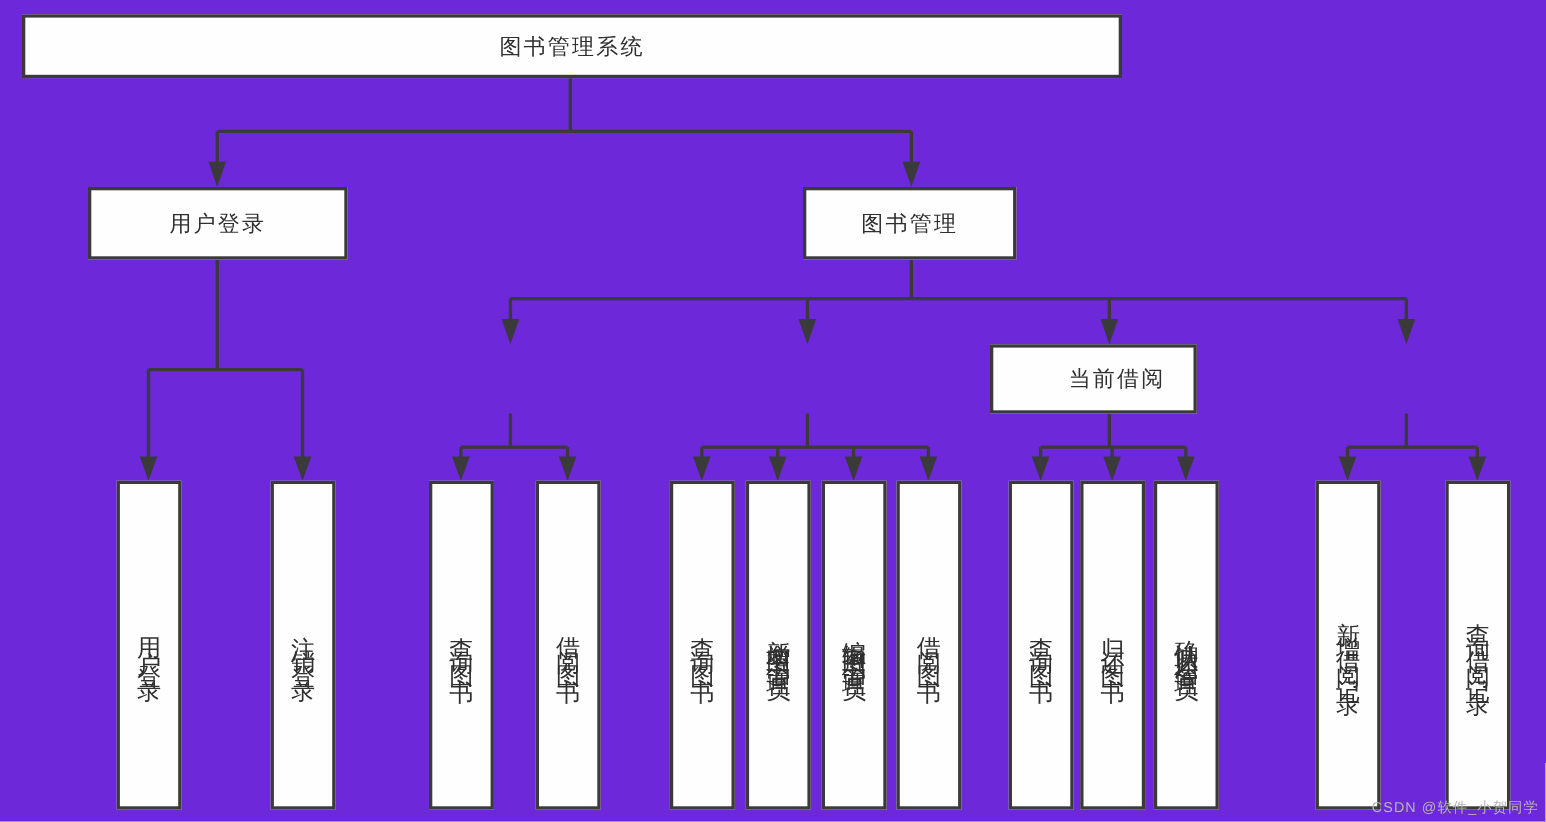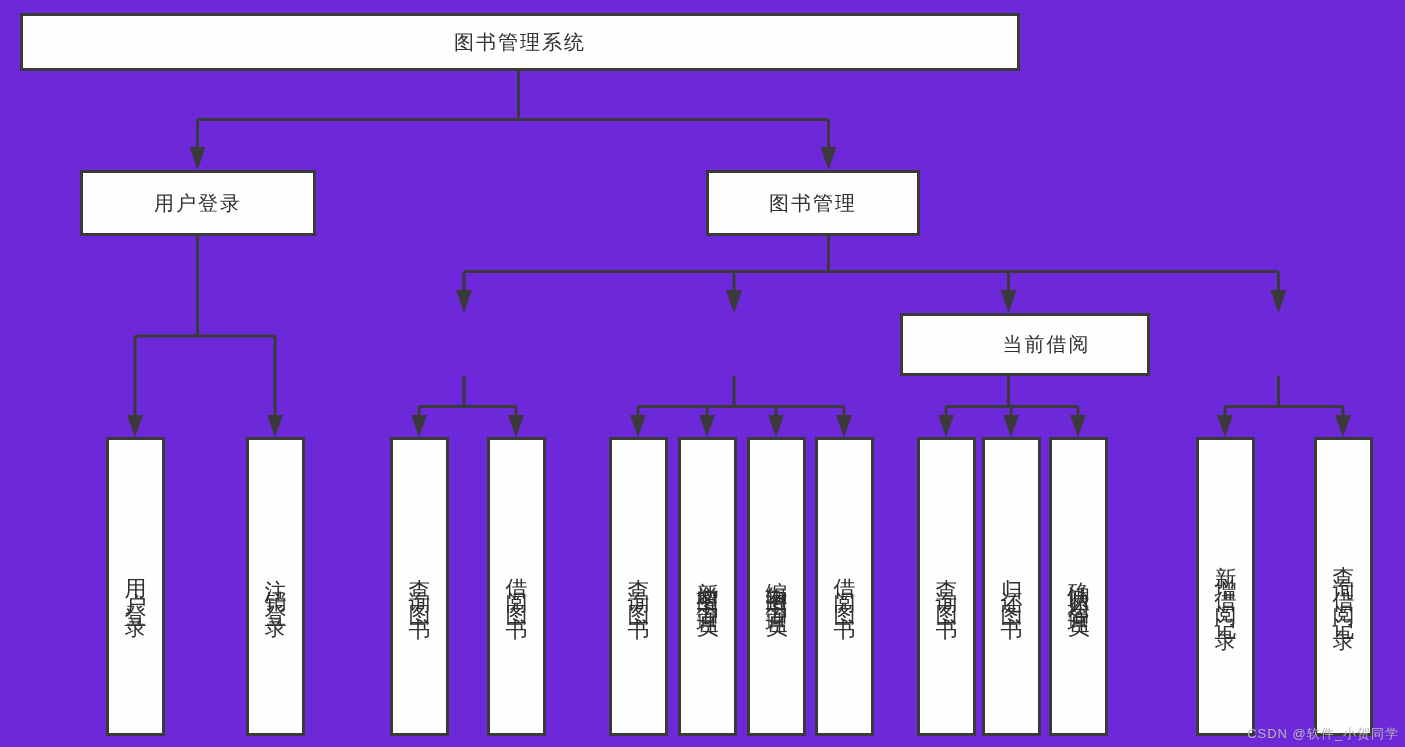--- a/index.html
+++ b/index.html
@@ -19,24 +19,24 @@
     color:#2f2f2f;line-height:1;
   }
   .vtext.tight{letter-spacing:5px;}
   .watermark{
     position:absolute;right:6px;bottom:4px;z-index:2;
     font-size:13px;color:#b5b5b5;letter-spacing:1px;white-space:nowrap;
   }
   
   .pos-root{left:20px;top:13px;width:1000px;height:58px;}
   .pos-l2-a{left:80px;top:170px;width:236px;height:66px;}
-  .pos-l2-b{left:706px;top:170px;width:214px;height:66px;}
+  .pos-l2-b{left:730px;top:170px;width:194px;height:66px;}
   .pos-l3-a{left:362px;top:313px;width:205px;height:63px;}
   .pos-l3-b{left:618px;top:313px;width:232px;height:63px;}
-  .pos-l3-c{left:900px;top:313px;width:250px;height:63px;padding-left:43px;}
+  .pos-l3-c{left:900px;top:313px;width:188px;height:63px;padding-left:43px;}
   .pos-l3-d{left:1172px;top:313px;width:213px;height:63px;}
   .leaf{top:437px;width:59px;height:299px;}
   .pos-f1{left:106px;}  .pos-f2{left:246px;}
   .pos-f3{left:390px;}  .pos-f4{left:487px;}
   .pos-f5{left:609px;}  .pos-f6{left:678px;}
   .pos-f7{left:747px;}  .pos-f8{left:815px;}
   .pos-f9{left:917px;}  .pos-f10{left:982px;}
   .pos-f11{left:1049px;}.pos-f12{left:1196px;}
   .pos-f13{left:1314px;}
 </style>

